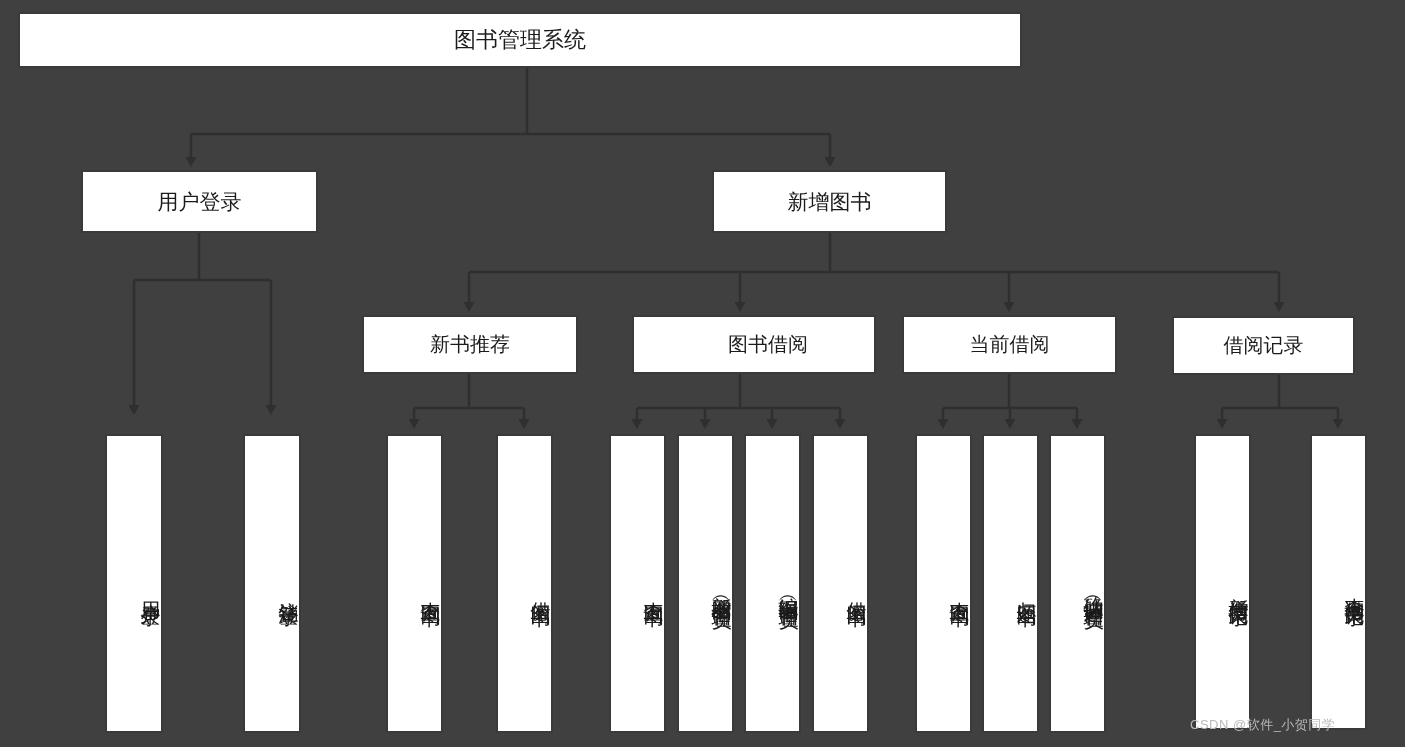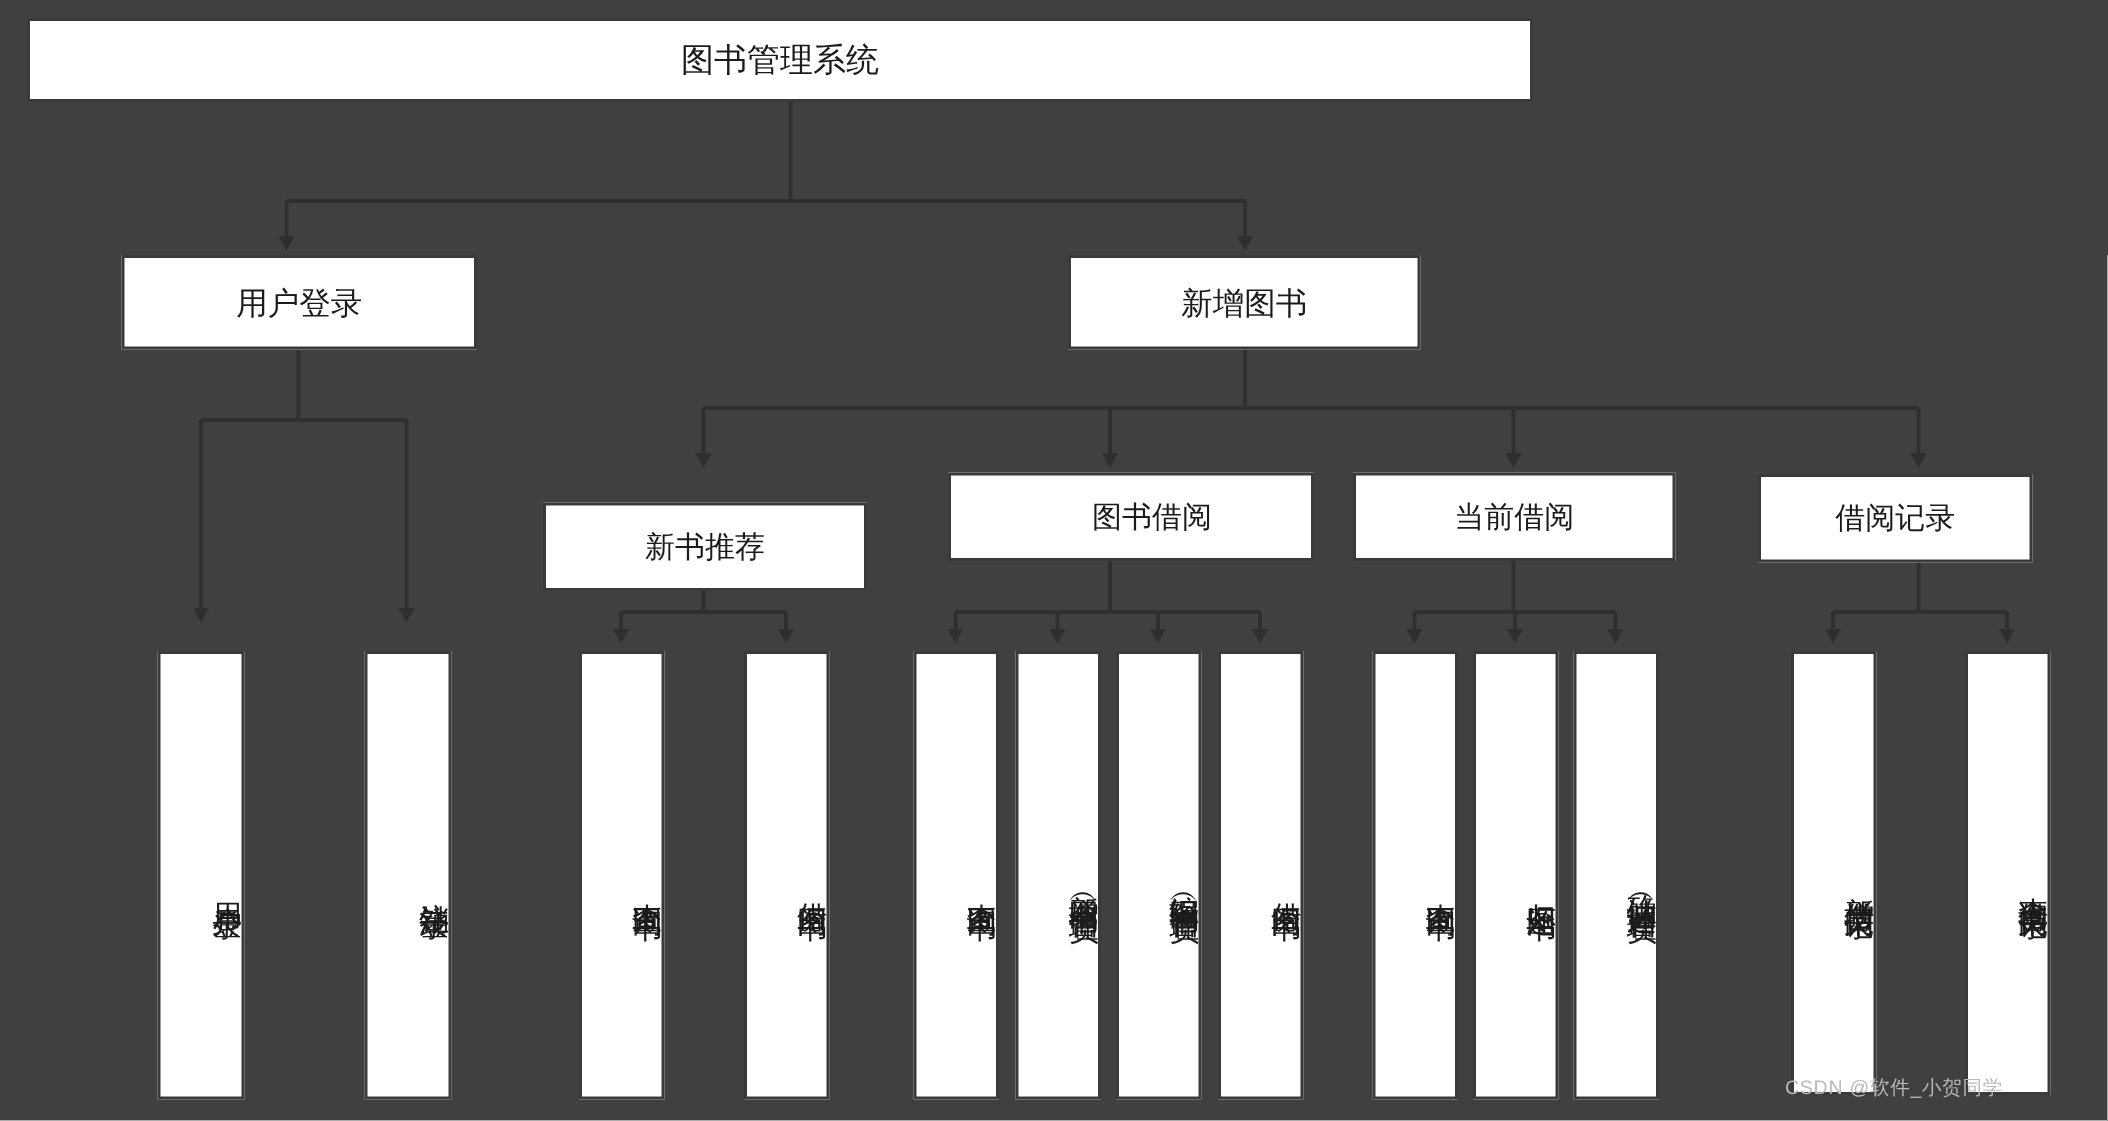--- a/index.html
+++ b/index.html
@@ -129,21 +129,21 @@
   </div>
 
   <div class="node node-l1" style="left:81px; top:170px; width:237px; height:63px;">
     <span class="label">用户登录</span>
   </div>
 
   <div class="node node-l1" style="left:712px; top:170px; width:235px; height:63px;">
     <span class="label">新增图书</span>
   </div>
 
-  <div class="node node-l2" style="left:362px; top:315px; width:216px; height:59px;margin-top:20px;">
+  <div class="node node-l2" style="left:362px; top:315px; width:216px; height:59px;">
     <span class="label">新书推荐</span>
   </div>
 
   <div class="node node-l2" style="left:632px; top:315px; width:244px; height:59px;padding-left:28px;">
     <span class="label">图书借阅</span>
   </div>
 
   <div class="node node-l2" style="left:902px; top:315px; width:215px; height:59px;font-family:Liberation Serif, serif;">
     <span class="label">当前借阅</span>
   </div>

